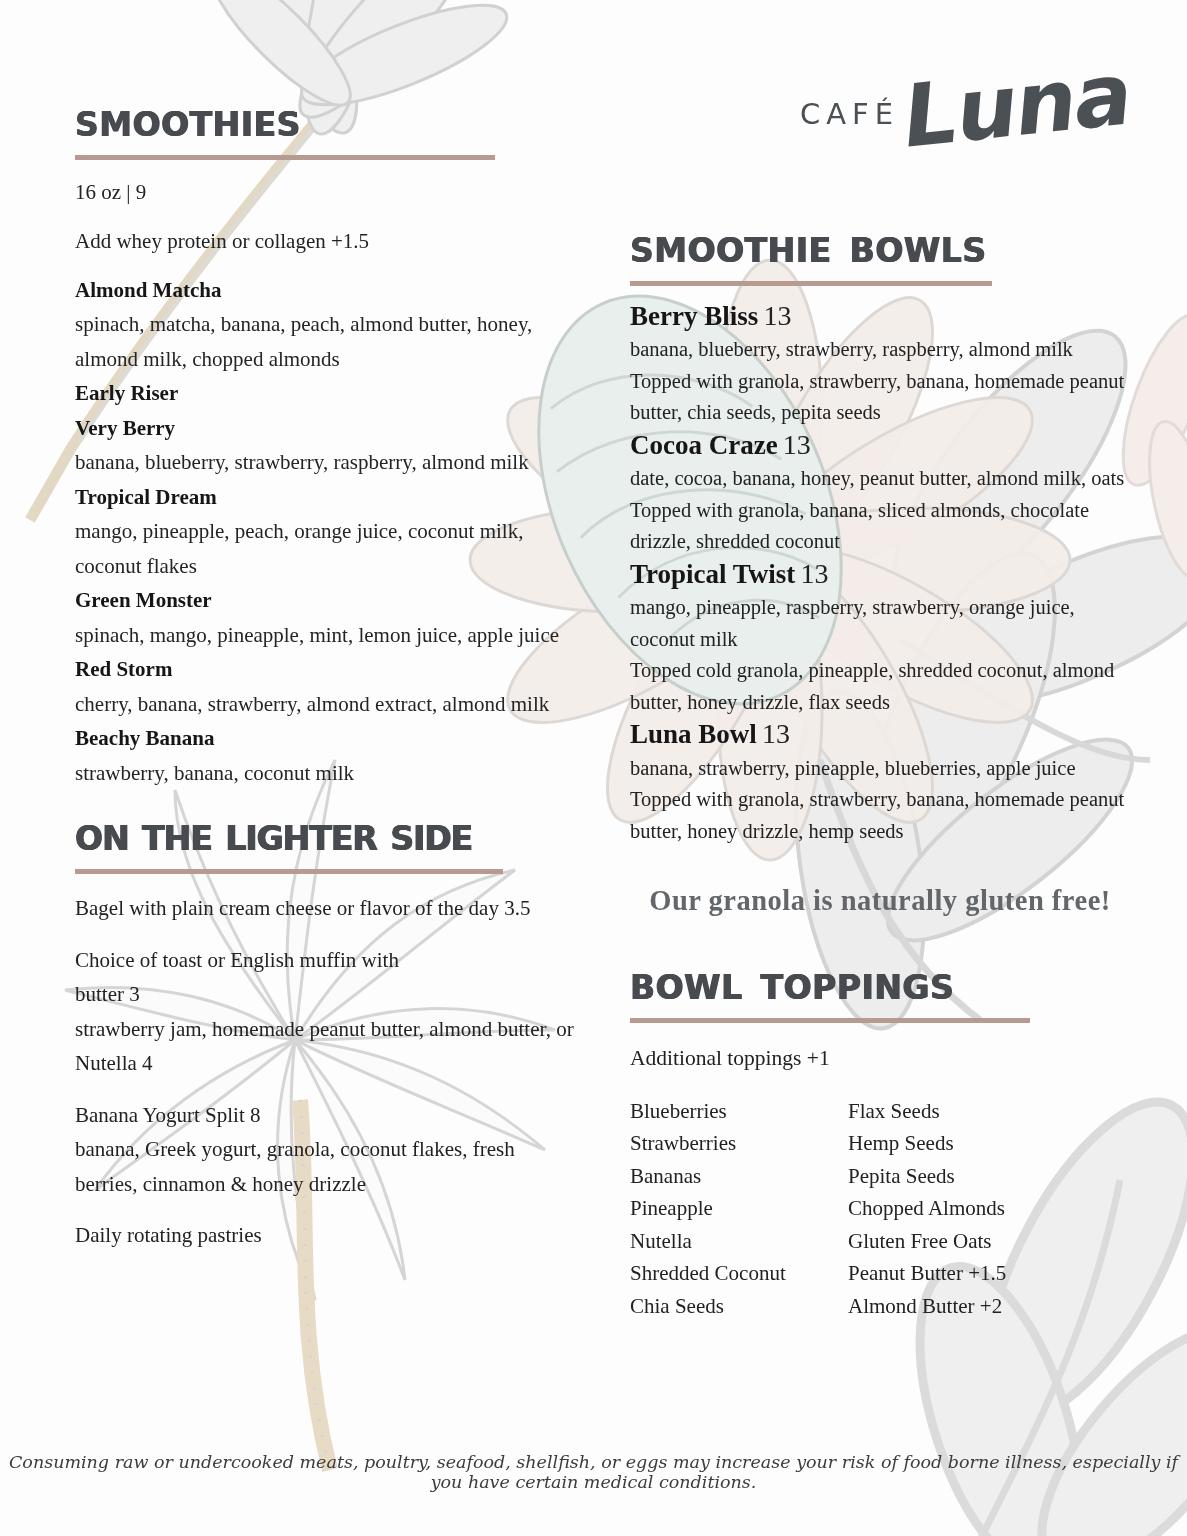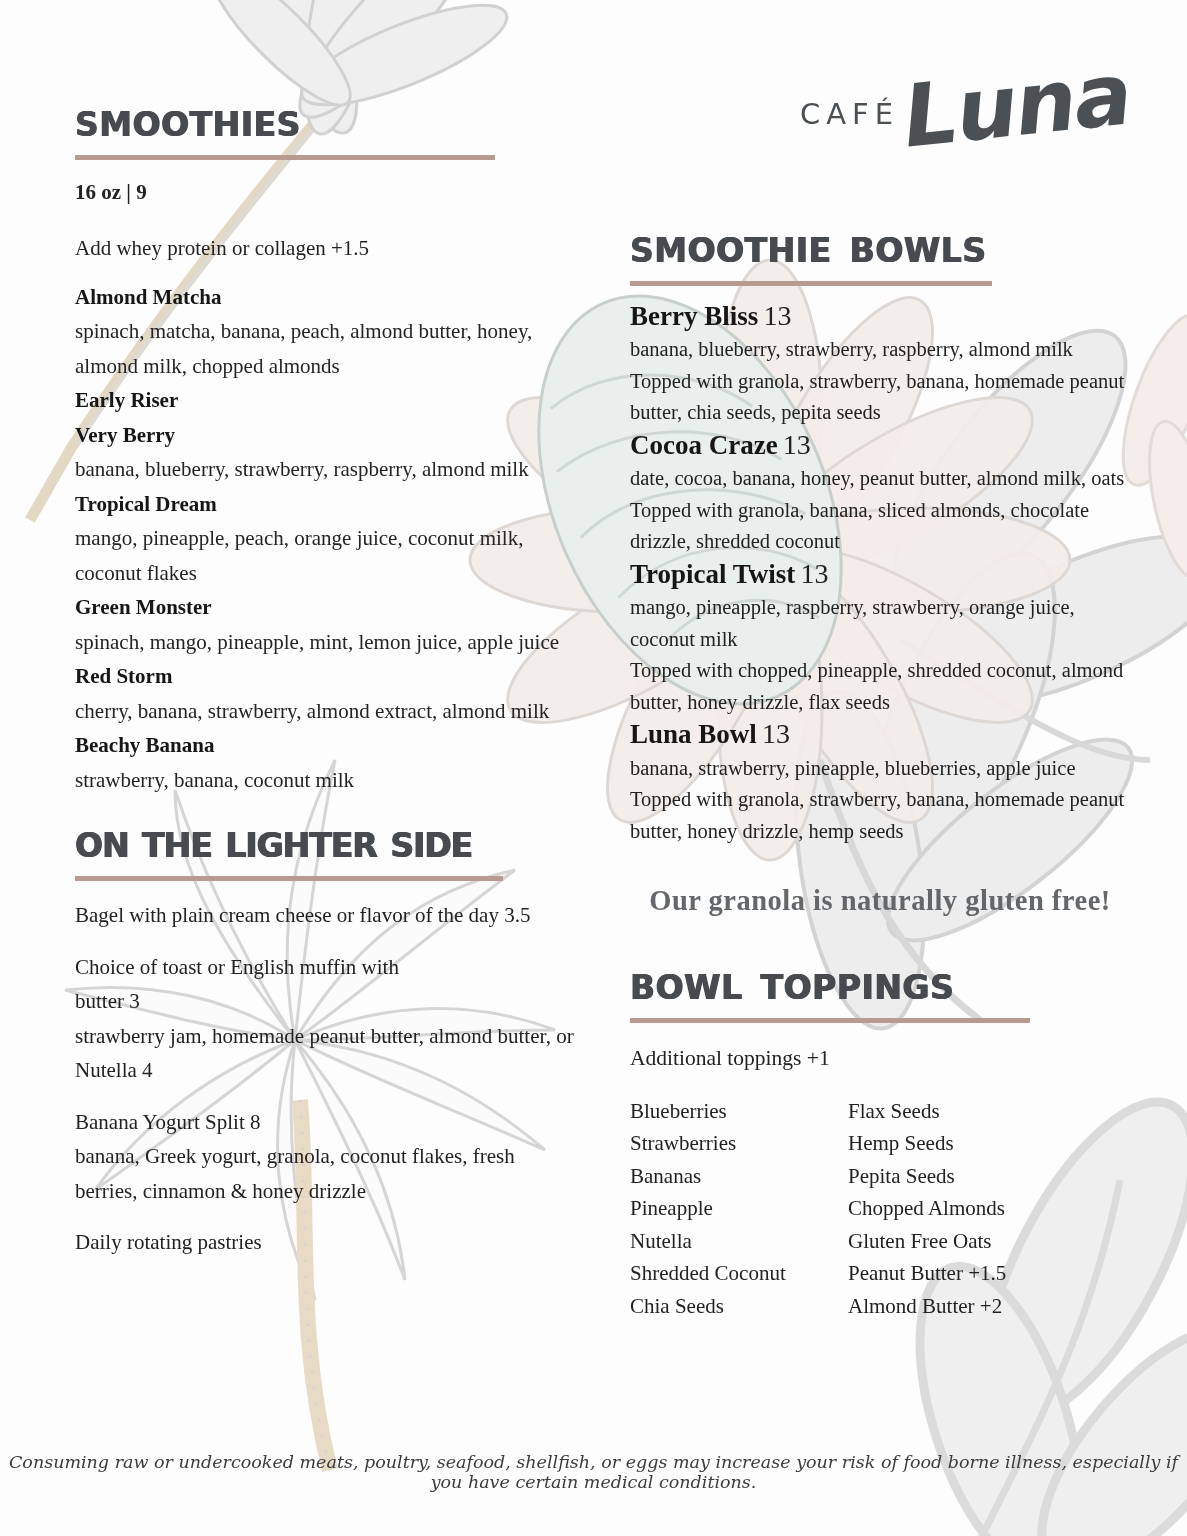--- a/index.html
+++ b/index.html
@@ -37,22 +37,22 @@
     font-family:"DejaVu Sans", sans-serif;
     font-weight:800;color:#474b4f;
     font-size:33px;line-height:1.15;letter-spacing:0.5px;word-spacing:6px;
     text-shadow:0.6px 0 currentColor,-0.6px 0 currentColor;
     margin:0;
   }
   .display.tight{letter-spacing:-1px;word-spacing:3px;}
   .rule{height:5px;background:#b79b90;border:none;margin:11px 0 0 0;}
 
   .body{font-size:21px;line-height:34.5px;margin:0;}
-  .size{margin-top:15px;font-weight:bold;}
-  .addon{margin-top:22px;}
+  .size{margin-top:15px;}
+  .addon{margin-top:15px;}
   .menu-items{margin-top:14px;}
   .iname{font-weight:bold;color:#161616;}
   .idesc{color:#242424;}
 
   .lighter{margin-top:30px;}
   .lighter p{margin:0;}
   .lighter .gap{margin-top:17px;}
   .bowls{margin-top:14px;font-size:20.5px;line-height:31.5px;}
   .bname{font-weight:bold;color:#161616;font-size:27px;}
   .bhead{margin:4px 0 0 0;}
@@ -228,21 +228,21 @@
           <p>Topped with granola, strawberry, banana, homemade peanut butter, chia seeds, pepita seeds</p>
         </div>
         <div>
           <p class="bhead"><span class="bname">Cocoa Craze</span> <span class="bprice">13</span></p>
           <p>date, cocoa, banana, honey, peanut butter, almond milk, oats</p>
           <p>Topped with granola, banana, sliced almonds, chocolate drizzle, shredded coconut</p>
         </div>
         <div>
           <p class="bhead"><span class="bname">Tropical Twist</span> <span class="bprice">13</span></p>
           <p>mango, pineapple, raspberry, strawberry, orange juice, coconut milk</p>
-          <p>Topped with chopped, pineapple, shredded coconut, almond butter, honey drizzle, flax seeds</p>
+          <p>Topped cold granola, pineapple, shredded coconut, almond butter, honey drizzle, flax seeds</p>
         </div>
         <div>
           <p class="bhead"><span class="bname">Luna Bowl</span> <span class="bprice">13</span></p>
           <p>banana, strawberry, pineapple, blueberries, apple juice</p>
           <p>Topped with granola, strawberry, banana, homemade peanut butter, honey drizzle, hemp seeds</p>
         </div>
       </div>
 
       <p class="note">Our granola is naturally gluten free!</p>
     </section>

